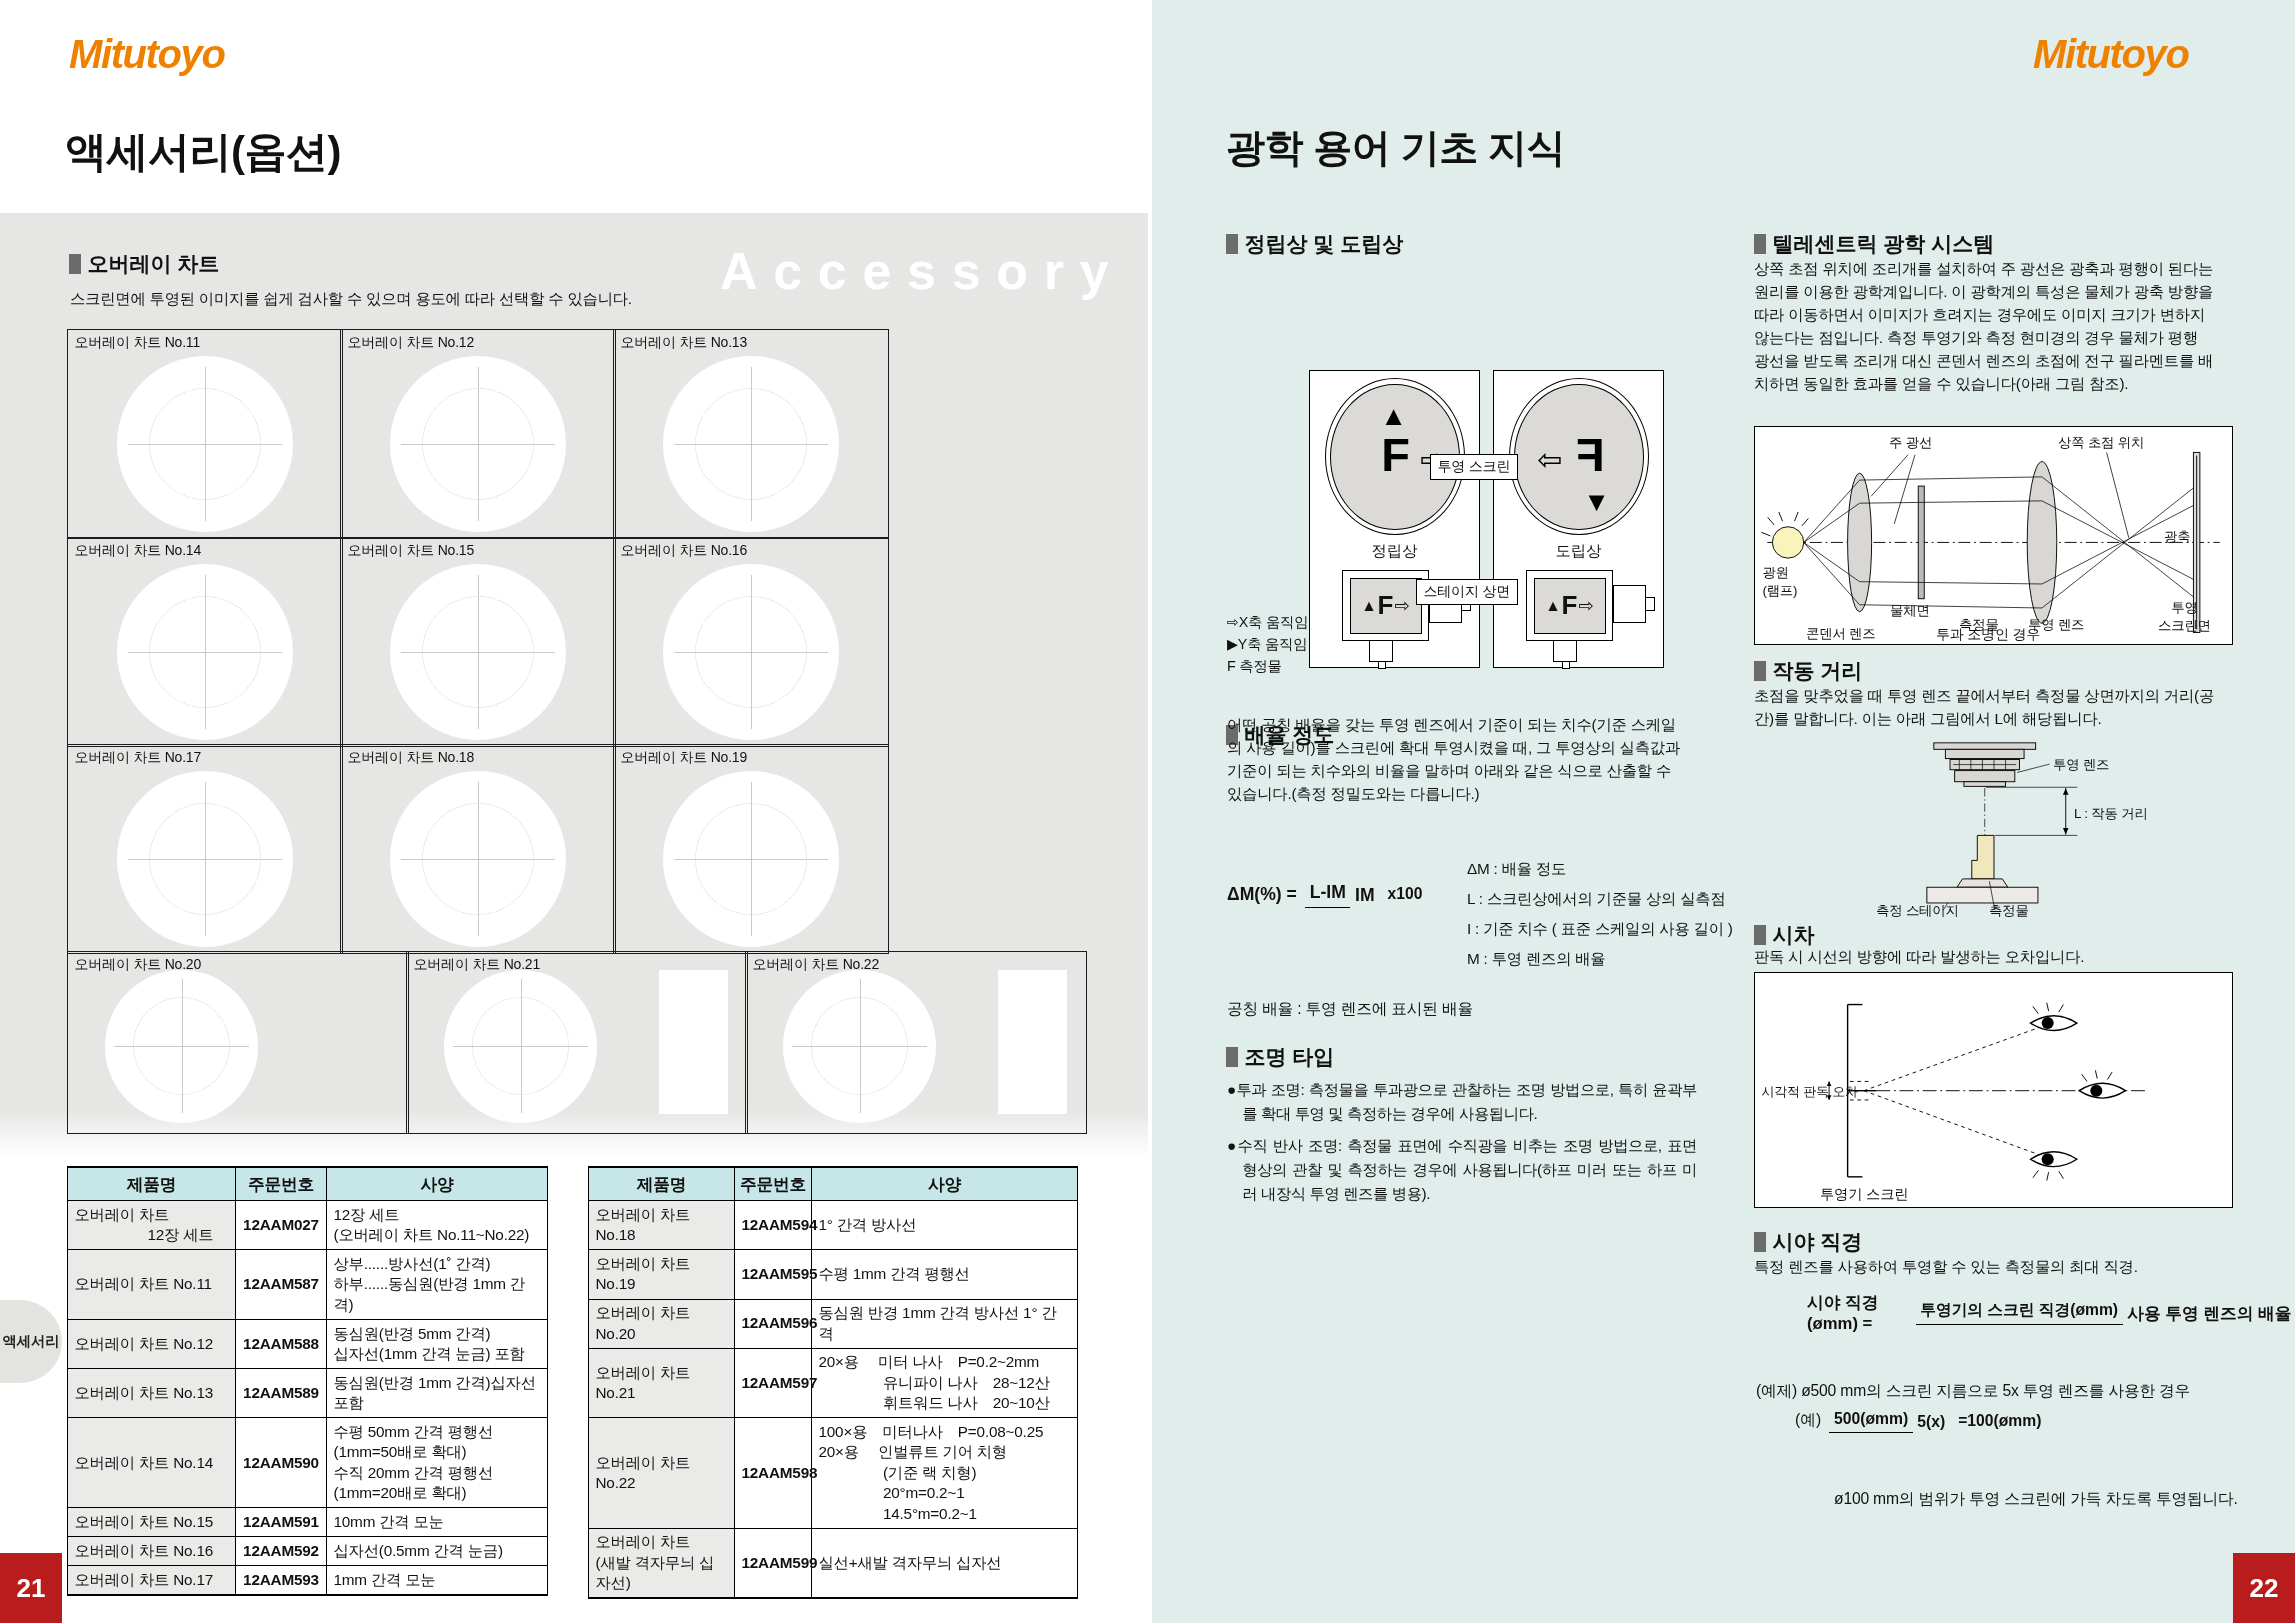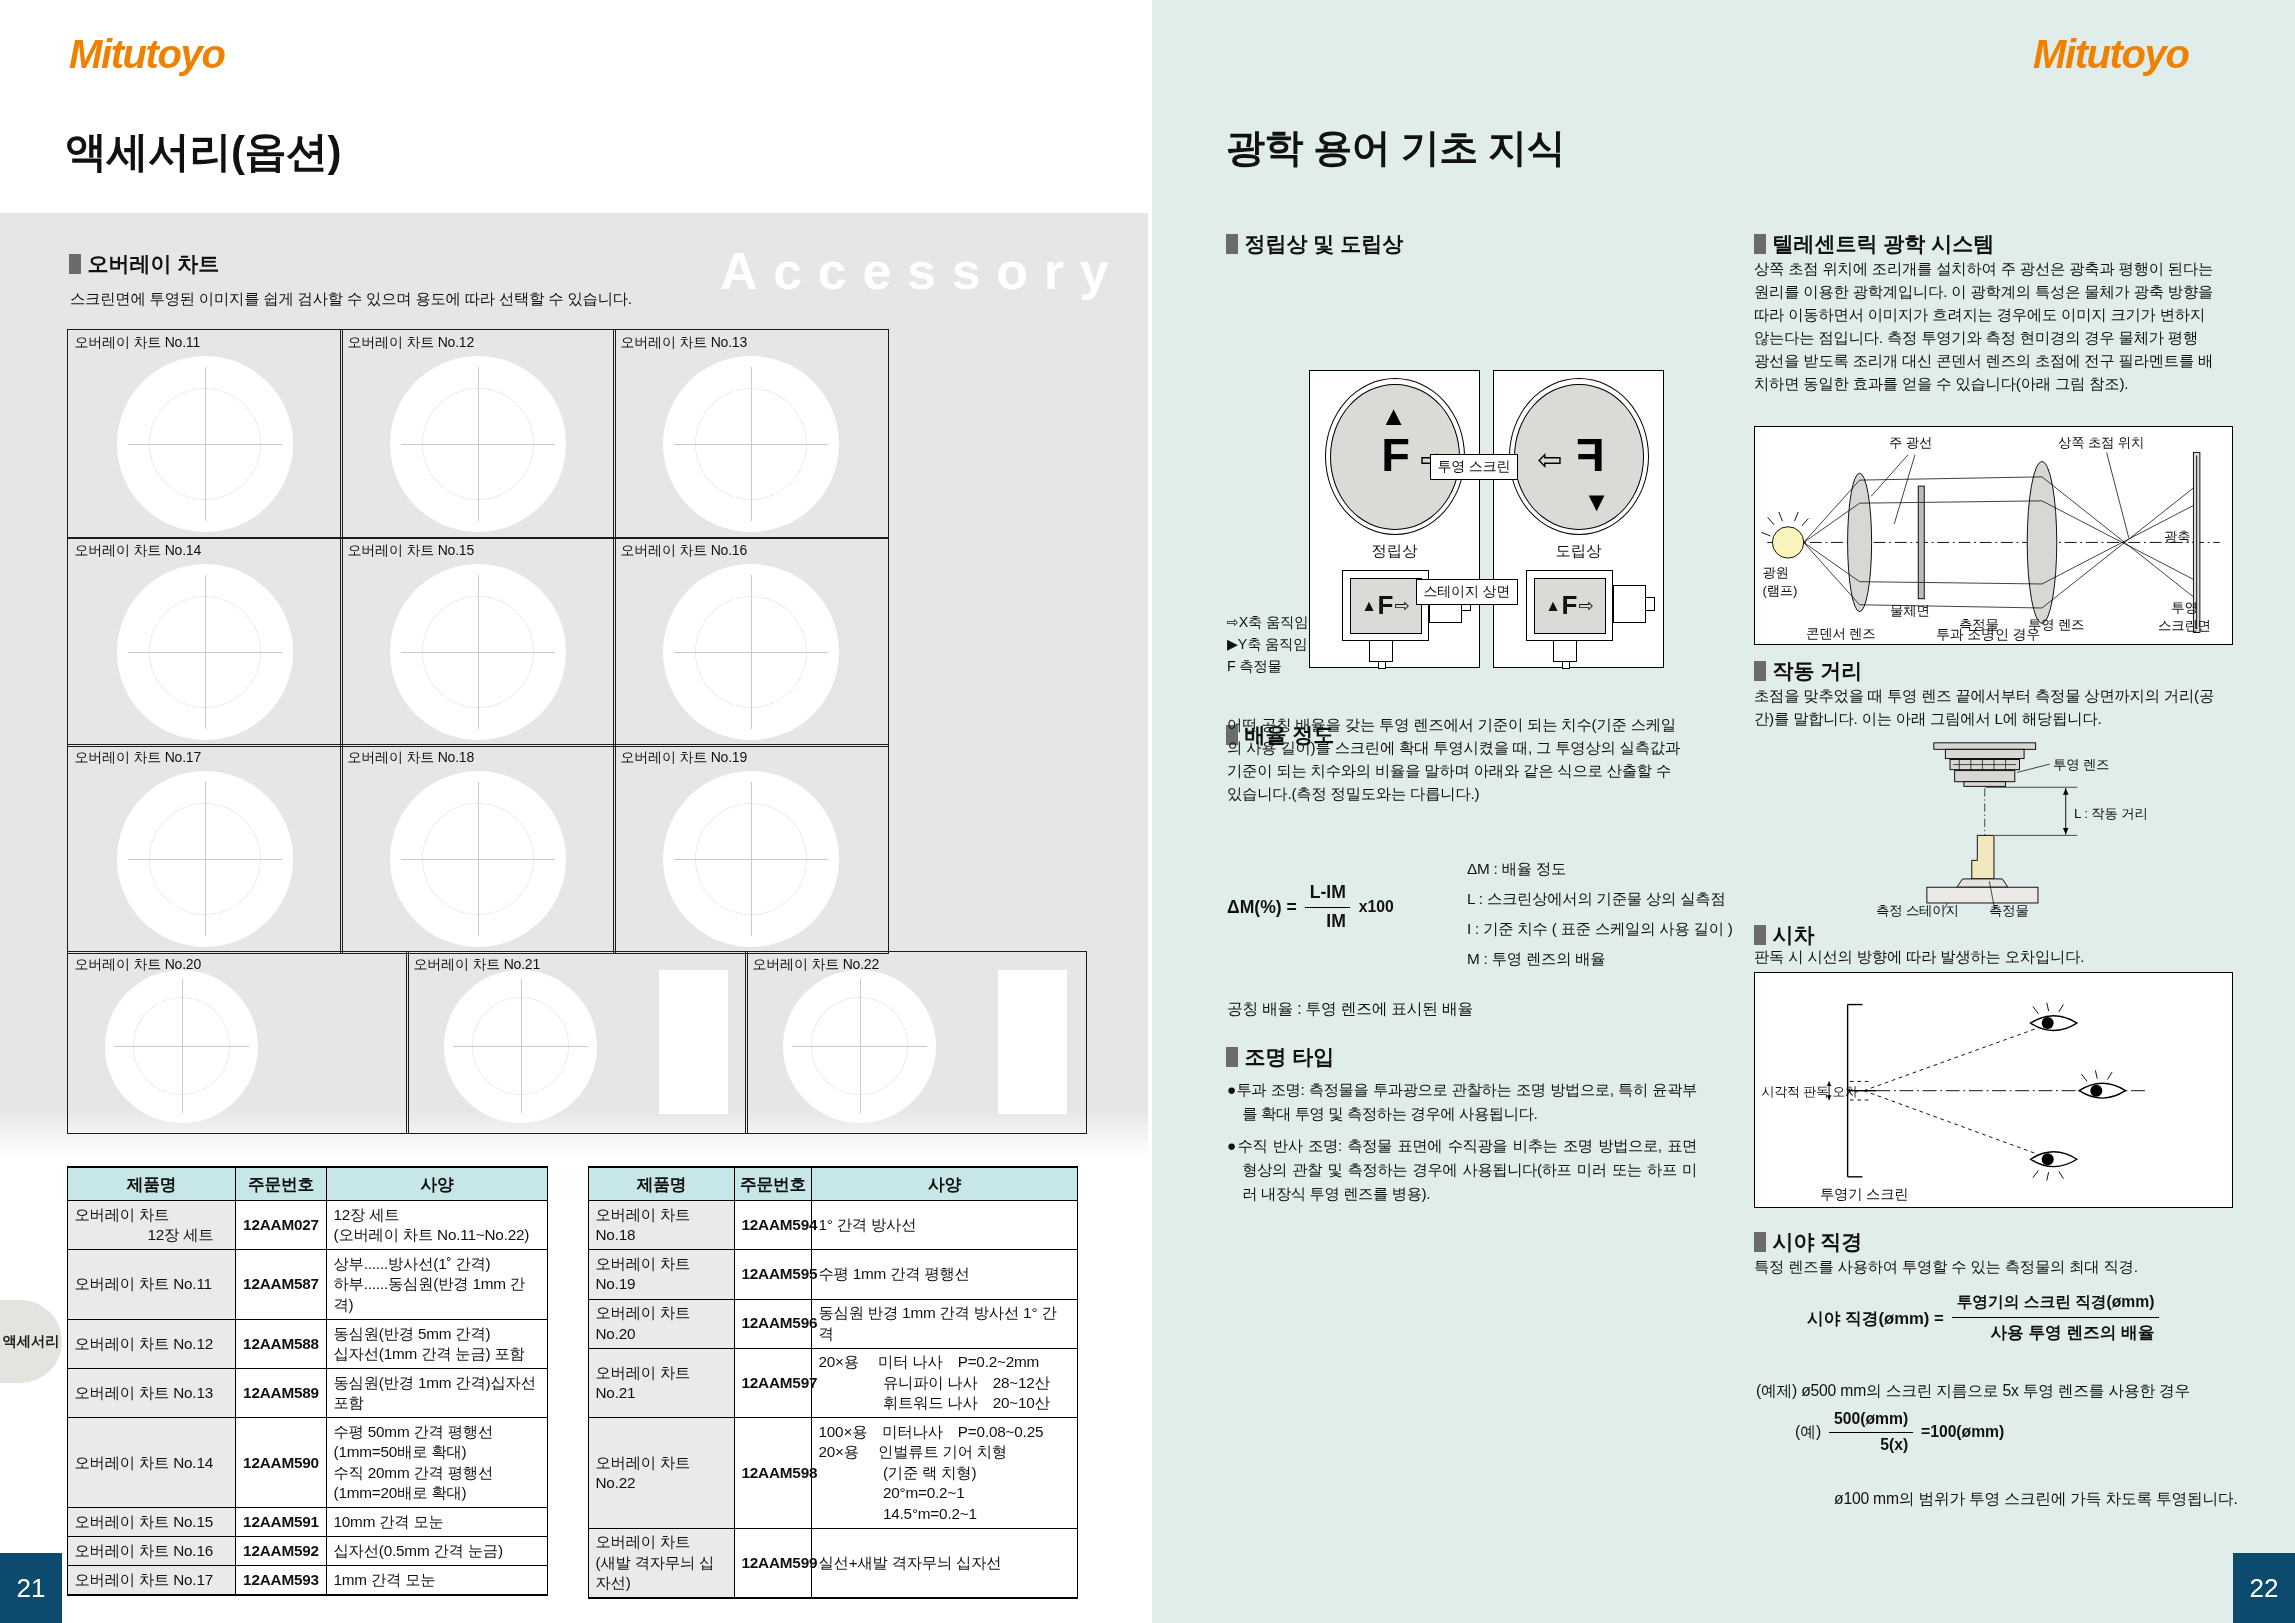--- a/index.html
+++ b/index.html
@@ -32,22 +32,22 @@
   table.spec thead th{background:#c6e6e7;font-size:16.7px;font-weight:bold;text-align:center;padding:4.6px}
   table.spec{border-top:2.3px solid #000;border-bottom:2.3px solid #000}
   table.spec td{font-size:15.3px;line-height:20.4px;vertical-align:middle}
   td.n{background:#eaeae8;white-space:pre-wrap}
   td.c{font-weight:bold;text-align:center}
   td.s{white-space:pre-wrap}
   
   .tabL{position:absolute;left:0;top:1300px;width:62px;height:83px;background:#e3e3e0;
         border-radius:0 42px 42px 0;display:flex;align-items:center;justify-content:center;
         font-size:14.3px;font-weight:bold;color:#222}
-  .pn{position:absolute;top:1553px;width:62px;height:70px;background:#0c4a6e;color:#fff;
-      display:flex;align-items:center;justify-content:center;font-size:26px;font-weight:normal}
+  .pn{position:absolute;top:1553px;width:62px;height:70px;background:#b91c1c;color:#fff;
+      display:flex;align-items:center;justify-content:center;font-size:26px;font-weight:bold}
   
   .dbox{position:absolute;background:#fff;border:1.4px solid #000}
   .dlab{position:absolute;font-size:13.4px;letter-spacing:-0.2px;white-space:pre-line}
   .dlab.box{background:#fff;border:0.9px solid #000;padding:2.8px 6.5px;white-space:nowrap}
   
   .ed-panel{position:absolute;top:0;width:169px;height:296px;background:#fff;border:0.9px solid #000}
   .ed-ell{position:absolute;left:15.3px;top:7.4px;width:138px;height:155px;border:0.9px solid #000;border-radius:50%;background:#fff}
   .ed-ell-in{position:absolute;left:4.2px;top:4.2px;right:4.2px;bottom:4.2px;border:0.9px solid #000;border-radius:50%;background:#dcdad7}
   .ar{position:absolute;font-weight:bold;color:#000;line-height:1}
   .ed-name{position:absolute;top:170px;left:0;width:100%;text-align:center;font-size:15.3px}
@@ -55,21 +55,21 @@
   .st-in{position:absolute;left:6.5px;top:6.5px;right:6.5px;bottom:6.5px;border:0.9px solid #000;background:#dcdad7;
          display:flex;align-items:center;justify-content:center;gap:0.9px}
   .proj{position:absolute;left:119px;top:214px;width:30.5px;height:36px;border:0.9px solid #000;background:#fff}
   .proj2{position:absolute;left:151px;top:226px;width:8.3px;height:12px;border:0.9px solid #000;background:#fff}
   .leg{position:absolute;left:59px;top:269px;width:22px;height:20.4px;border:0.9px solid #000;background:#fff}
   .leg2{position:absolute;left:68px;top:290px;width:5.6px;height:5.6px;border:0.9px solid #000;background:#fff}
   .ed-legend{position:absolute;left:0;top:241px;font-size:14.3px;line-height:22px;white-space:pre-line;letter-spacing:-0.2px}
   .mirror{display:inline-block;transform:scaleX(-1)}
   
   .frow{position:absolute;display:flex;align-items:center;gap:8.3px;font-weight:bold}
-  .frac{display:inline-flex;flex-direction:column;align-items:flex-end}
+  .frac{display:inline-flex;flex-direction:row;align-items:flex-start}
   .frac .fn{padding:0.9px 4.6px 3.7px;border-bottom:1.4px solid #000;white-space:nowrap}
   .frac .fd{padding:3.7px 4.6px 0.9px;white-space:nowrap}
   .flegend{position:absolute;font-size:15.3px;line-height:30px;white-space:pre-line;letter-spacing:-0.2px}
   .bullets{position:absolute;width:470px}
   .bullet{font-size:15.3px;line-height:24px;text-align:justify;letter-spacing:-0.4px;
           text-indent:-15.3px;padding-left:15.3px;margin-bottom:8.3px}
 </style>
 </head>
 <body>
 

